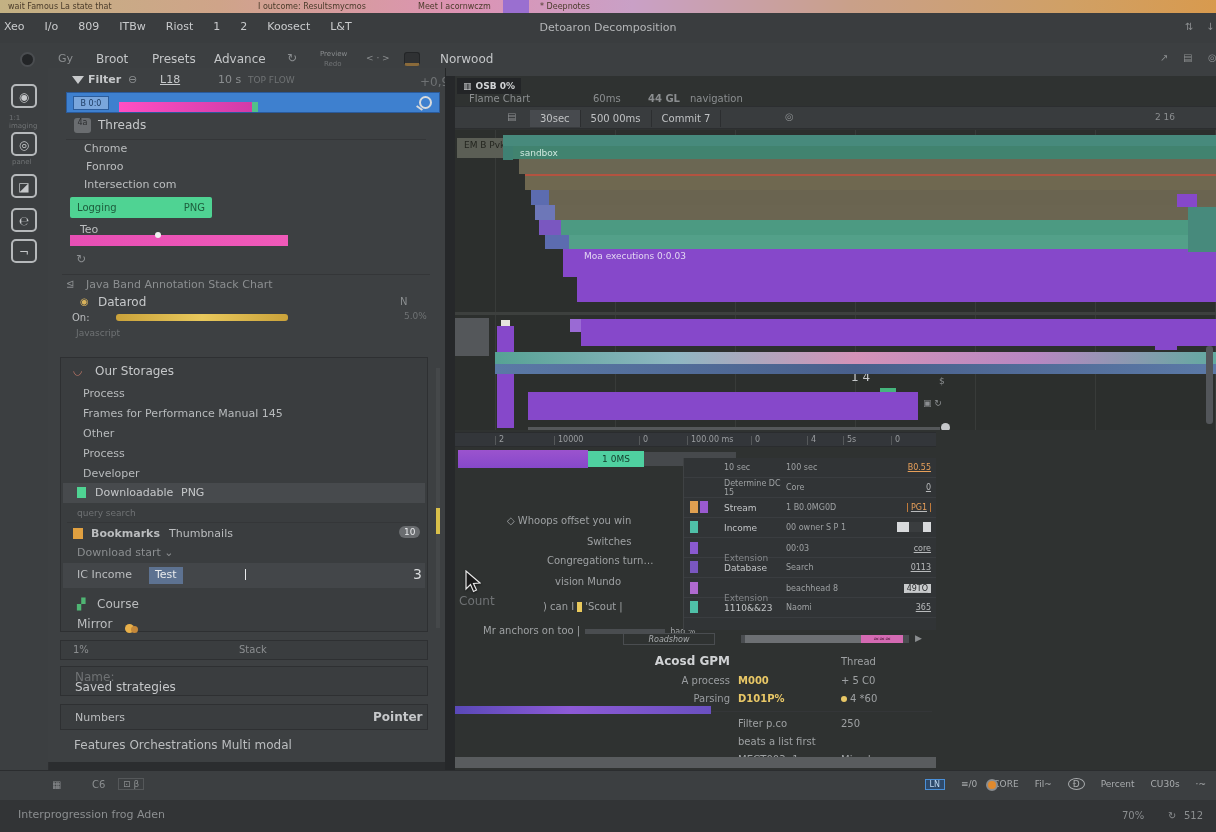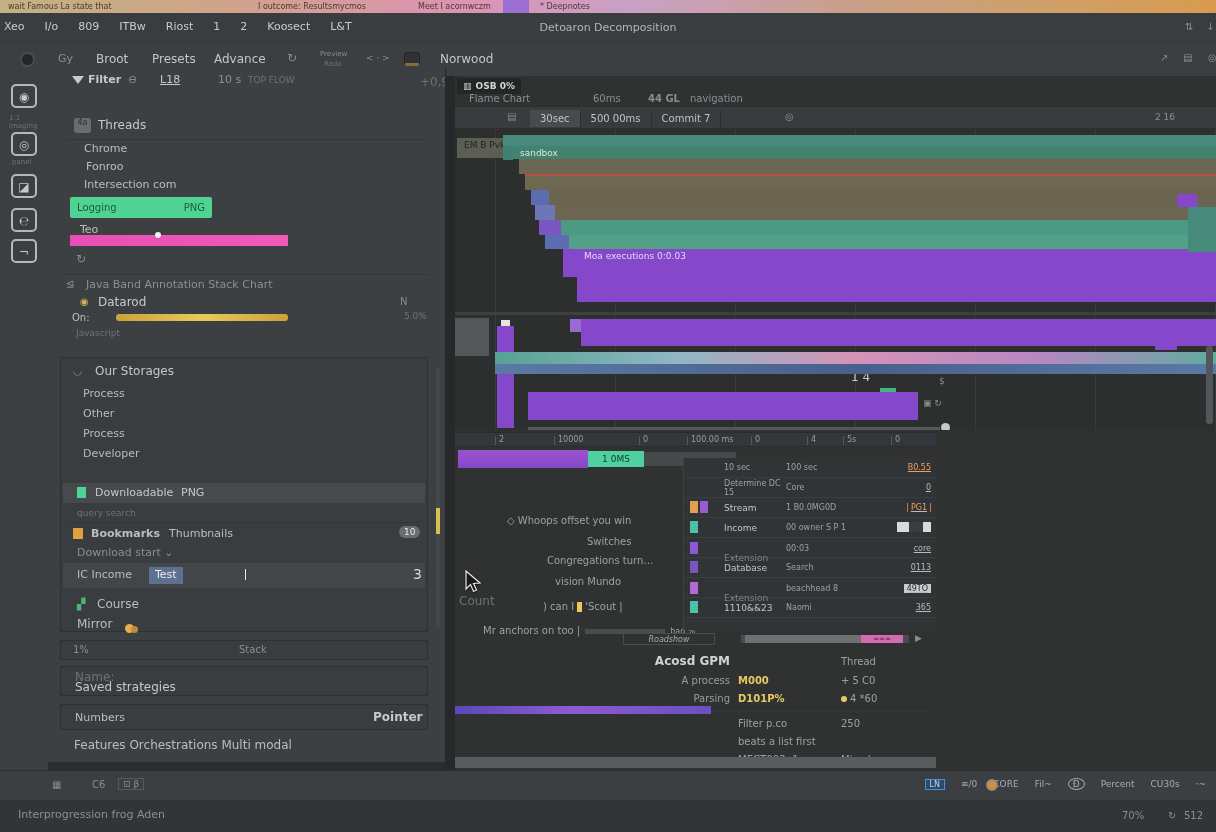--- a/index.html
+++ b/index.html
@@ -179,20 +179,26 @@
 
   <div id="leftpanel" class="ab">
     <div class="ab funnel" style="left:24px;top:8px"></div>
     <span class="ab t11 bold lit" style="left:40px;top:5px">Filter</span>
     <span class="ab t11 dim" style="left:80px;top:5px">⊖</span>
     <span class="ab t11 lit" style="left:112px;top:5px;text-decoration:underline">L18</span>
     <span class="ab t11 dim" style="left:170px;top:5px">10 s</span>
     <span class="ab t9 faint" style="left:200px;top:7px">TOP FLOW</span>
     <span class="ab t8 faint" style="left:372px;top:7px">+0,9</span>
 
+    <div id="bluebar" class="ab">
+      <div class="ab chip">B 0:0</div>
+      <div class="ab pink"></div>
+      <div class="ab sliver"></div>
+      <div class="ab mag" style="left:352px;top:3px"></div>
+    </div>
 
     <span class="ab" style="left:26px;top:50px;width:17px;height:15px;background:#6a6d70;border-radius:3px;color:#2b2d2f;font-size:8px;text-align:center">4a</span>
     <span class="ab t12 lit" style="left:50px;top:50px">Threads</span>
     <div class="ab divider" style="left:18px;top:71px;width:360px"></div>
 
     <span class="ab t11" style="left:36px;top:74px">Chrome</span>
     <span class="ab t11" style="left:38px;top:92px">Fonroo</span>
     <span class="ab t11" style="left:36px;top:110px">Intersection com</span>
 
     <div class="ab greenchip">
@@ -218,20 +224,21 @@
       <div class="ab orangebar"></div>
     </div>
     <span class="ab t9 faint" style="left:356px;top:243px">5.0%</span>
     <span class="ab t9 faint" style="left:28px;top:260px">Javascript</span>
 
     <div id="storagebox" class="ab">
       <span class="ab t11" style="left:12px;top:6px;color:#c77a6a">◡</span>
       <span class="ab t12 lit" style="left:34px;top:6px">Our Storages</span>
       <div id="storages-list" class="ab" style="left:0;top:26px;width:100%">
           <div style="font-size: 11px; color: rgb(183, 186, 188); padding: 3px 0px 3px 22px; height: 14px;">Process</div>
+          <div style="font-size: 11px; color: rgb(183, 186, 188); padding: 3px 0px 3px 22px; height: 14px;">Frames for Performance Manual 145</div>
           <div style="font-size: 11px; color: rgb(183, 186, 188); padding: 3px 0px 3px 22px; height: 14px;">Other</div>
           <div style="font-size: 11px; color: rgb(183, 186, 188); padding: 3px 0px 3px 22px; height: 14px;">Process</div>
           <div style="font-size: 11px; color: rgb(183, 186, 188); padding: 3px 0px 3px 22px; height: 14px;">Developer</div>
         </div>
       <div class="ab selrow" style="left:2px;top:125px;width:362px;height:20px">
         <span class="greensq ab" style="left:14px;top:4px"></span>
         <span class="ab t11 lit" style="left:32px;top:3px">Downloadable</span>
         <span class="ab t11 lit" style="left:118px;top:3px">PNG</span>
       </div>
       <span class="ab t9 faint" style="left:16px;top:150px">query search</span>

